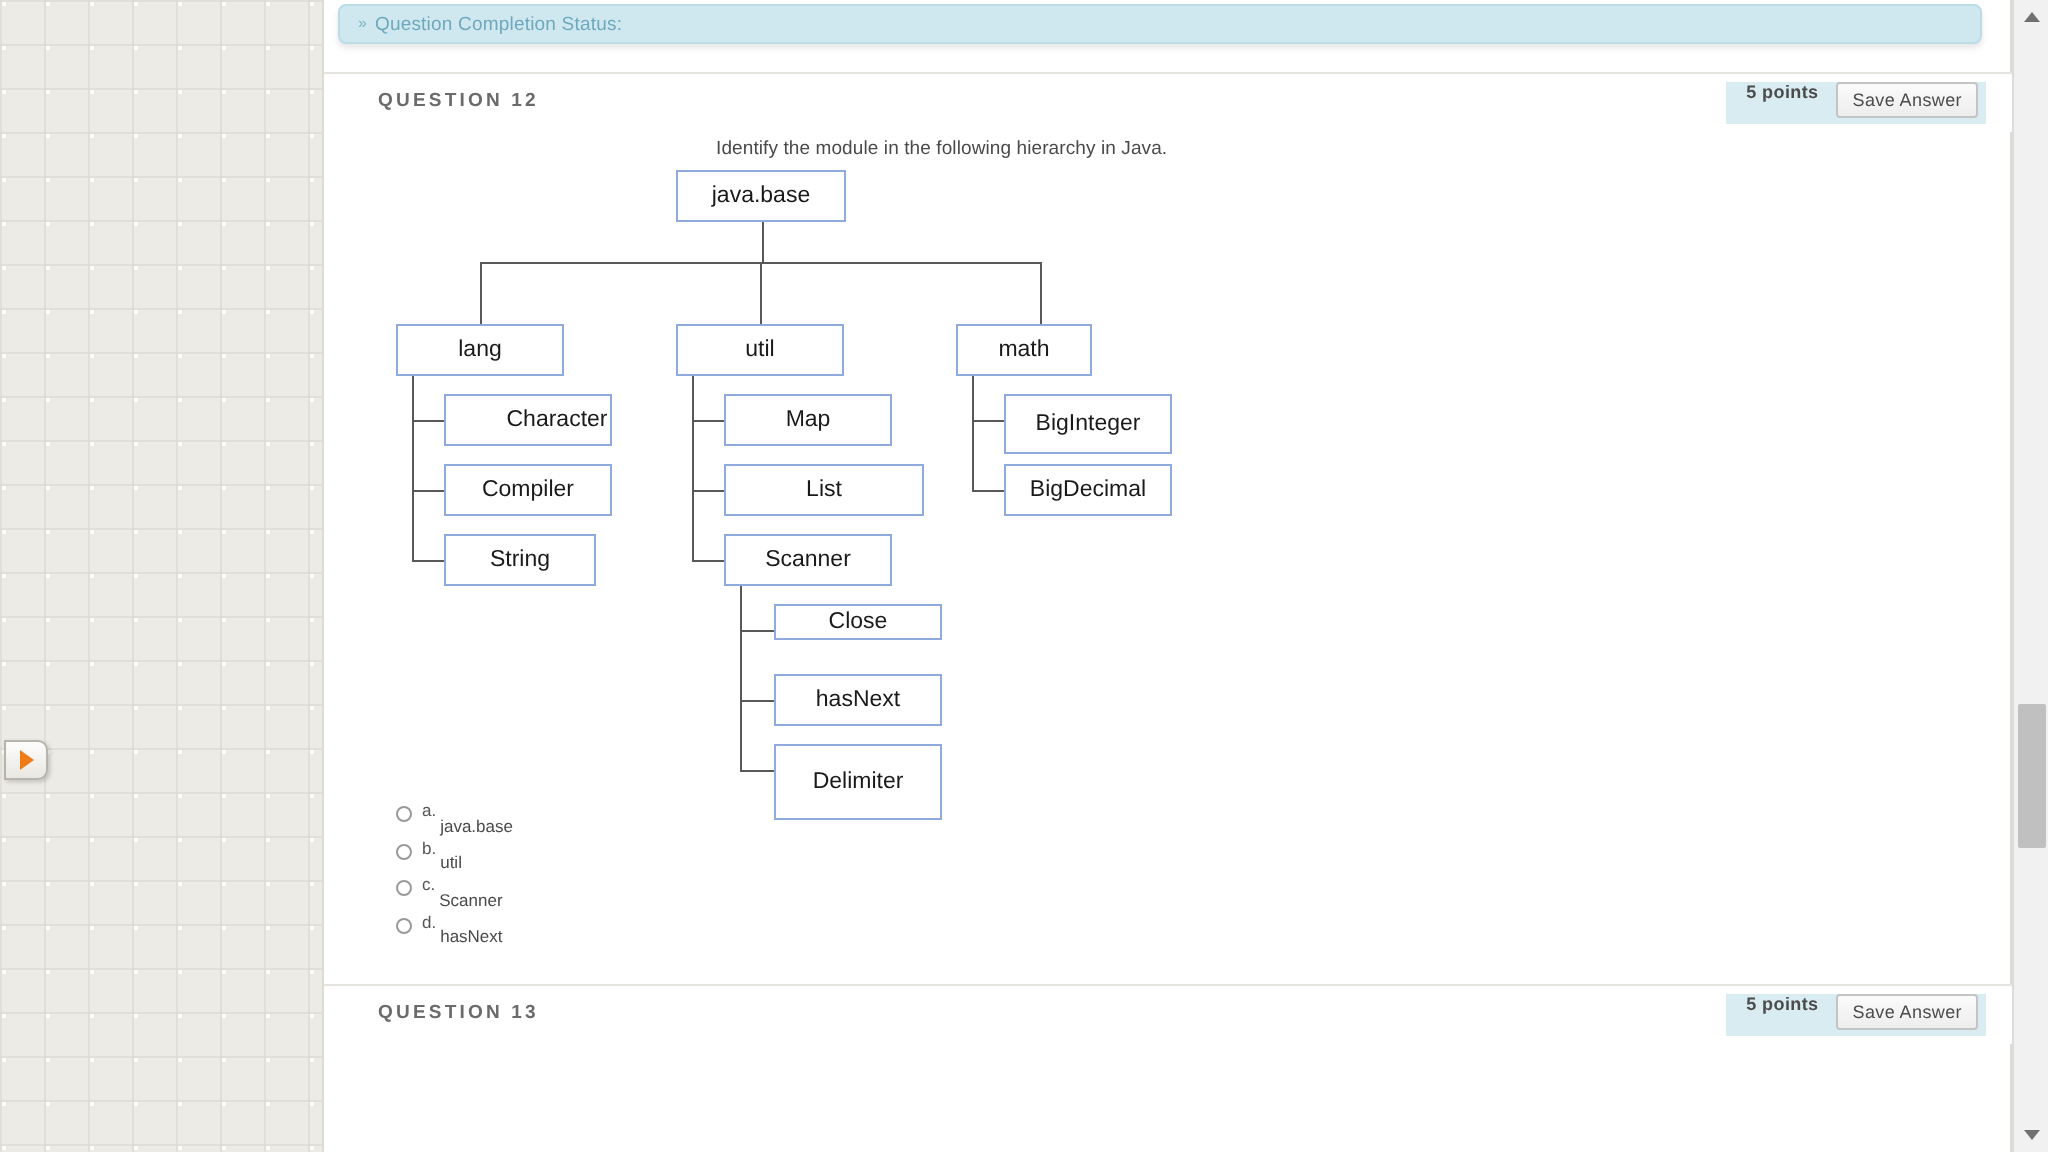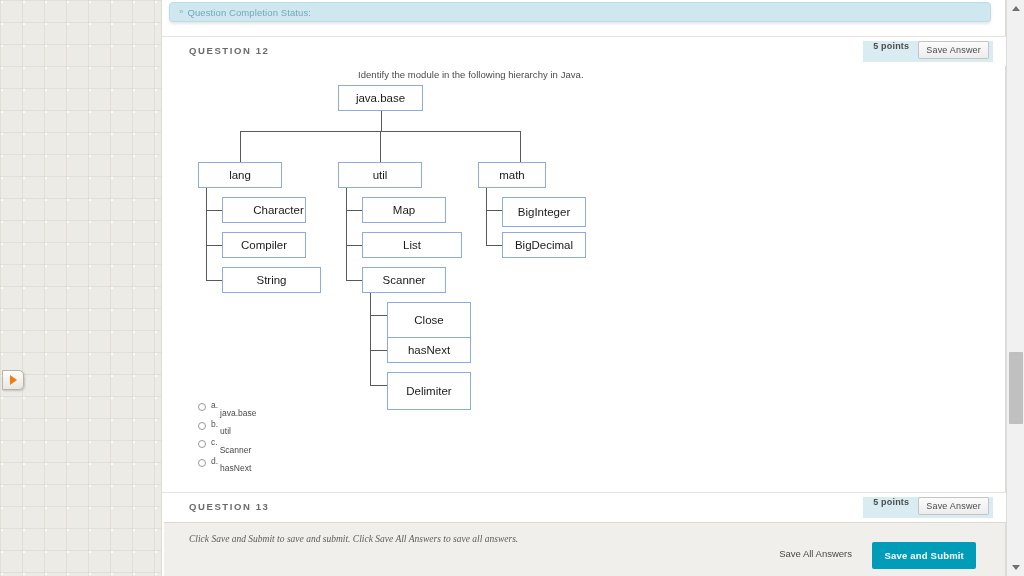--- a/index.html
+++ b/index.html
@@ -219,25 +219,20 @@
   <div id="q12-prompt">Identify the module in the following hierarchy in Java.</div>
 
   <div class="q-header" id="q13-header">
     <div class="q-title">QUESTION 13</div>
     <div class="q-meta">
       <span class="q-points">5 points</span>
       <button class="q-save-btn">Save Answer</button>
     </div>
   </div>
 
-  <div id="submit-bar">
-    <div id="submit-hint">Click Save and Submit to save and submit. Click Save All Answers to save all answers.</div>
-    <div id="save-all-answers">Save All Answers</div>
-    <button id="save-and-submit" style="background: rgb(0, 156, 184);">Save and Submit</button>
-  </div>
 </div>
 
 <div id="tree">
     <div class="line v" style="background: rgb(89, 89, 89); left: 219.5px; top: 111px; height: 20px;"></div>
     <div class="line h" style="background: rgb(89, 89, 89); left: 79px; top: 131px; width: 280px;"></div>
     <div class="line v" style="background: rgb(89, 89, 89); left: 79px; top: 131px; height: 31px;"></div>
     <div class="line v" style="background: rgb(89, 89, 89); left: 219px; top: 131px; height: 31px;"></div>
     <div class="line v" style="background: rgb(89, 89, 89); left: 359px; top: 131px; height: 31px;"></div>
     <div class="line v" style="background: rgb(89, 89, 89); left: 45px; top: 188px; height: 92px;"></div>
     <div class="line h" style="background: rgb(89, 89, 89); left: 45px; top: 210px; width: 16px;"></div>
@@ -253,27 +248,27 @@
     <div class="line v" style="background: rgb(89, 89, 89); left: 209px; top: 293px; height: 92px;"></div>
     <div class="line h" style="background: rgb(89, 89, 89); left: 209px; top: 315px; width: 17px;"></div>
     <div class="line h" style="background: rgb(89, 89, 89); left: 209px; top: 350px; width: 17px;"></div>
     <div class="line h" style="background: rgb(89, 89, 89); left: 209px; top: 385px; width: 17px;"></div>
     <div class="node" style="left: 177px; top: 85px; width: 85px; height: 26px; border-color: rgb(143, 170, 220);">java.base</div>
     <div class="node bold" style="left: 37px; top: 162px; width: 84px; height: 26px; border-color: rgb(143, 170, 220);">lang</div>
     <div class="node bold" style="left: 177px; top: 162px; width: 84px; height: 26px; border-color: rgb(143, 170, 220);">util</div>
     <div class="node bold" style="left: 317px; top: 162px; width: 68px; height: 26px; border-color: rgb(143, 170, 220);">math</div>
     <div class="node bold" style="left: 61px; top: 197px; width: 84px; height: 26px; border-color: rgb(143, 170, 220); padding-left: 29px;">Character</div>
     <div class="node bold" style="left: 61px; top: 232px; width: 84px; height: 26px; border-color: rgb(143, 170, 220);">Compiler</div>
-    <div class="node bold" style="left: 61px; top: 267px; width: 99px; height: 26px; border-color: rgb(143, 170, 220);">String</div>
+    <div class="node bold" style="left: 61px; top: 267px; width: 76px; height: 26px; border-color: rgb(143, 170, 220);">String</div>
     <div class="node bold" style="left: 201px; top: 197px; width: 84px; height: 26px; border-color: rgb(143, 170, 220);">Map</div>
     <div class="node bold" style="left: 201px; top: 232px; width: 100px; height: 26px; border-color: rgb(143, 170, 220);">List</div>
     <div class="node bold" style="left: 201px; top: 267px; width: 84px; height: 26px; border-color: rgb(143, 170, 220);">Scanner</div>
     <div class="node bold" style="left: 341px; top: 197px; width: 84px; height: 30px; border-color: rgb(143, 170, 220);">BigInteger</div>
     <div class="node bold" style="left: 341px; top: 232px; width: 84px; height: 26px; border-color: rgb(143, 170, 220);">BigDecimal</div>
-    <div class="node bold" style="left: 226px; top: 302px; width: 84px; height: 36px; border-color: rgb(143, 170, 220);">Close</div>
+    <div class="node bold" style="left: 226px; top: 302px; width: 84px; height: 18px; border-color: rgb(143, 170, 220);">Close</div>
     <div class="node bold" style="left: 226px; top: 337px; width: 84px; height: 26px; border-color: rgb(143, 170, 220);">hasNext</div>
     <div class="node bold" style="left: 226px; top: 372px; width: 84px; height: 38px; border-color: rgb(143, 170, 220);">Delimiter</div>
   </div>
 
 <div id="options">
     <div class="opt-row">
       <span class="radio"></span>
       <span class="opt-letter">a.</span>
       <span class="opt-text">java.base</span>
     </div>

